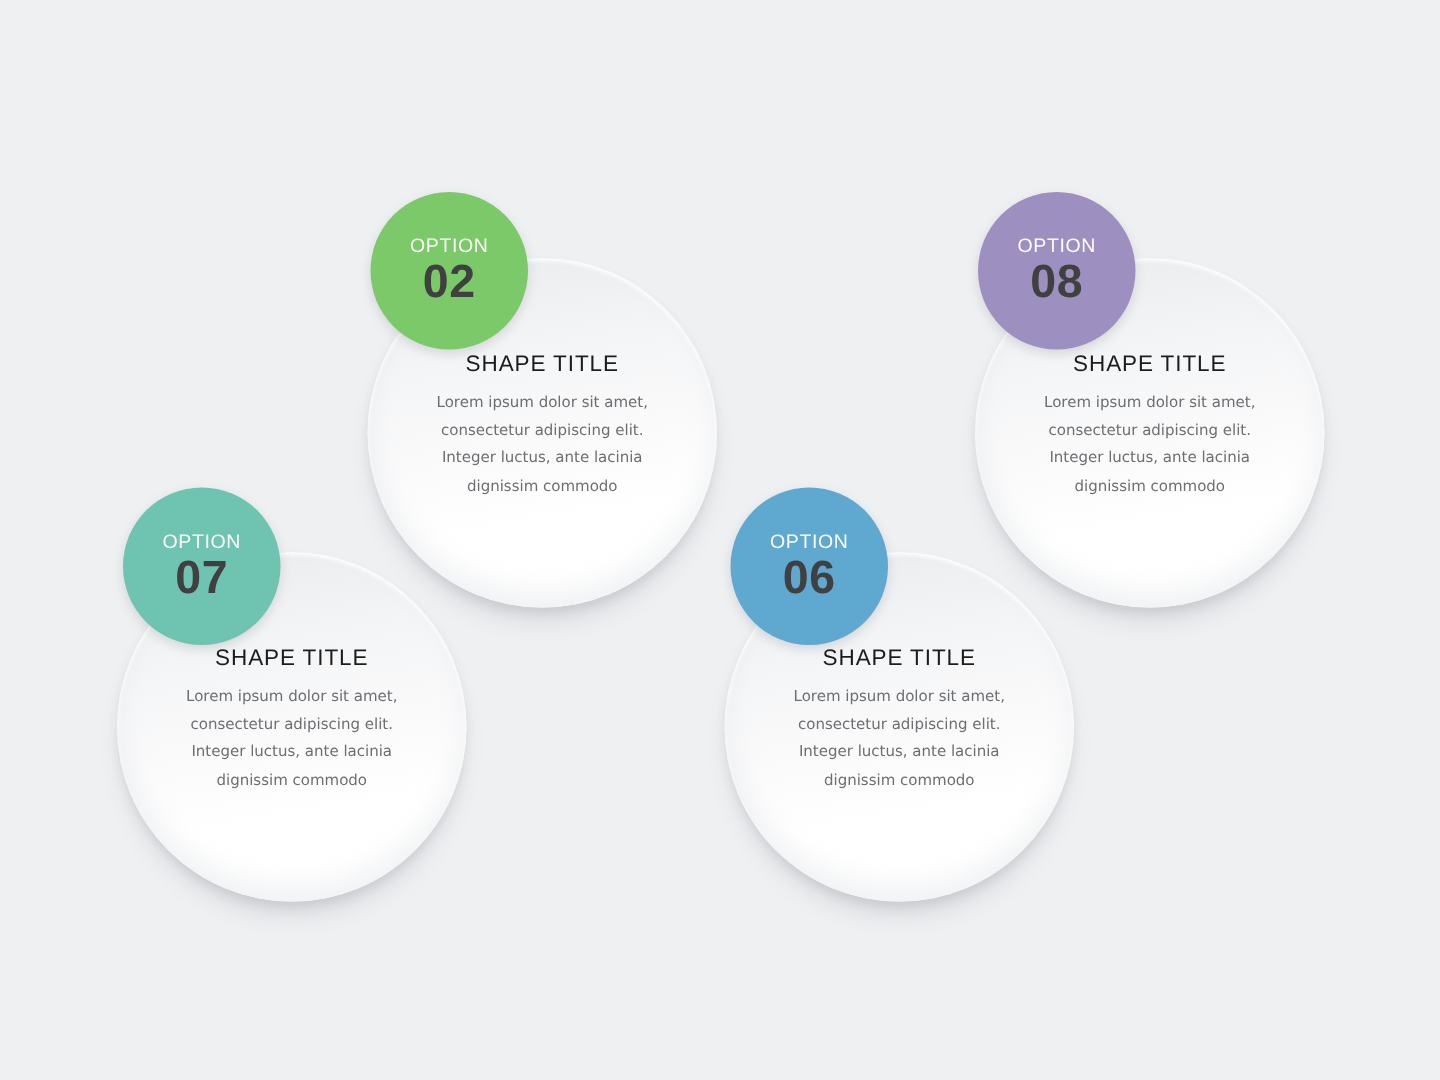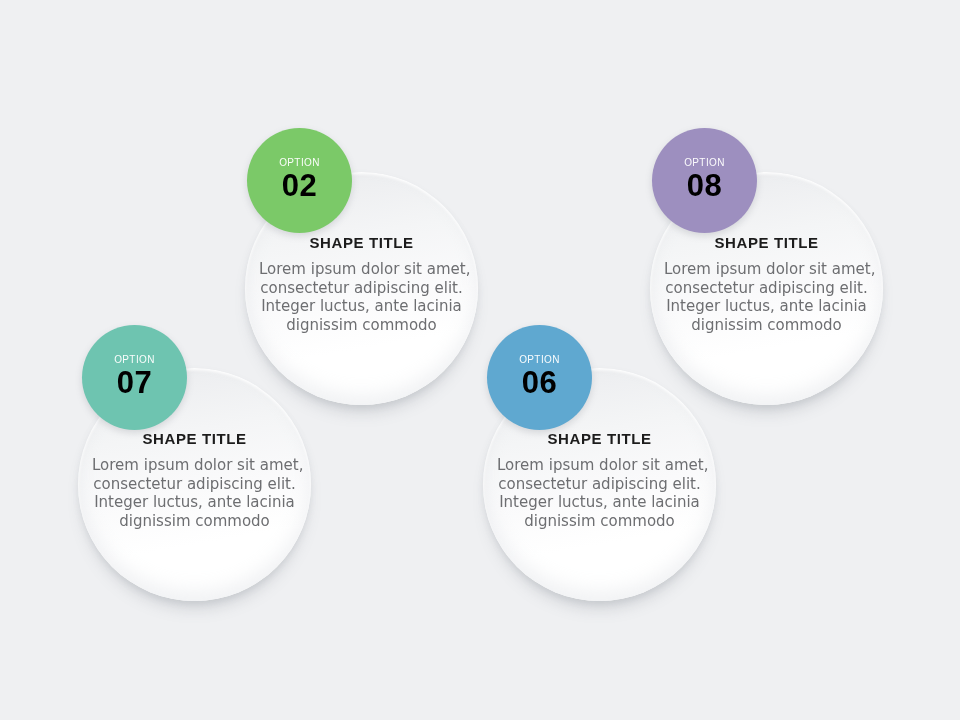--- a/index.html
+++ b/index.html
@@ -56,28 +56,28 @@
     left: 0;
     right: 0;
     top: 62px;
     text-align: center;
     padding: 0 14px;
     box-sizing: border-box;
     z-index: 2;
   }
   .shape-title {
     font-size: 15px;
-    font-weight: bold;
+    font-weight: normal;
     letter-spacing: 0.6px;
     color: #1c1c1c;
     margin: 0 0 9px 0;
     font-family: "Liberation Sans", "DejaVu Sans", sans-serif;
   }
   .shape-body {
-    font-size: 15px;
+    font-size: 10px;
     line-height: 18.5px;
     color: #6d6e71;
     margin: 0;
     font-family: "DejaVu Sans", "Liberation Sans", sans-serif;
   }
   .shape-body span {
     display: block;
     white-space: nowrap;
   }
 
@@ -89,29 +89,29 @@
     border-radius: 50%;
     z-index: 5;
     display: flex;
     flex-direction: column;
     align-items: center;
     justify-content: center;
     box-shadow: 0 3px 7px rgba(110,115,125,0.22);
   }
   .badge-label {
     color: #ffffff;
-    font-size: 10px;
+    font-size: 13px;
     letter-spacing: 0.4px;
     line-height: 1;
     opacity: 0.97;
     font-family: "Liberation Sans", "DejaVu Sans", sans-serif;
     margin-bottom: 2px;
   }
   .badge-number {
-    color: #000000;
+    color: #404040;
     font-size: 31px;
     font-weight: bold;
     line-height: 1.05;
     letter-spacing: 0.5px;
     font-family: "Liberation Sans", "DejaVu Sans", sans-serif;
   }
 </style>
 </head>
 <body>
 

